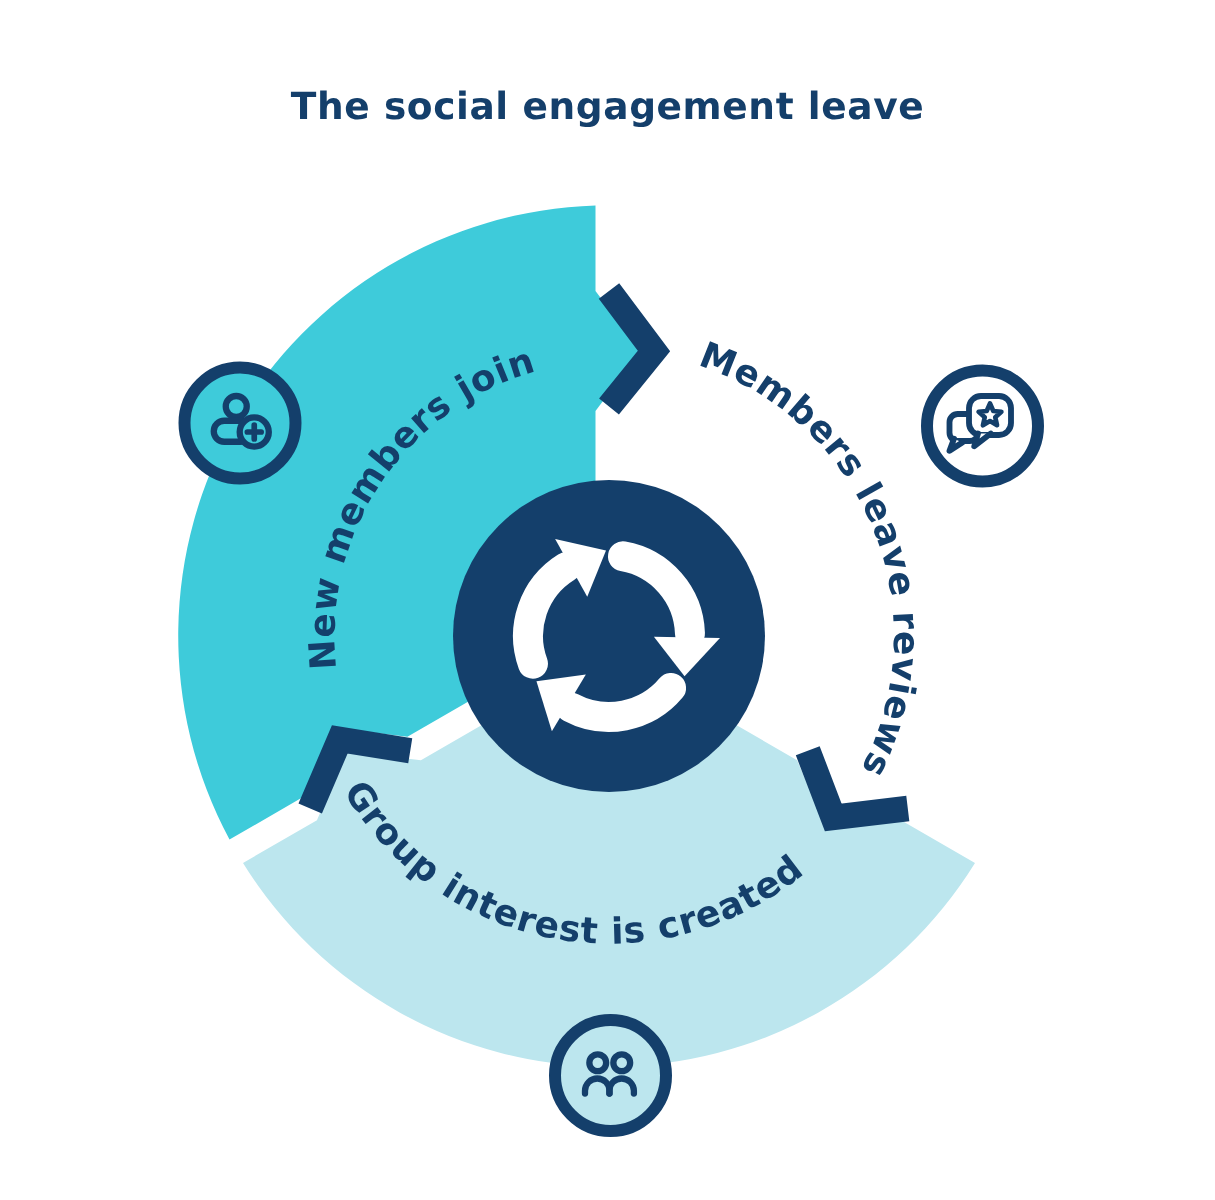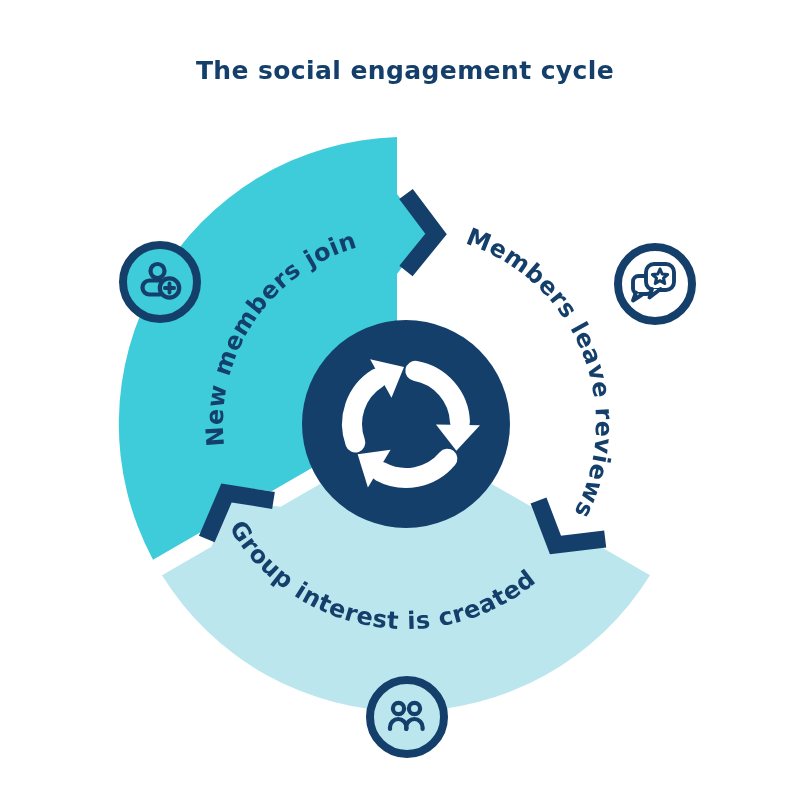--- a/index.html
+++ b/index.html
@@ -21,21 +21,21 @@
   .icon *{stroke:var(--navy);stroke-width:4.2;fill:none;stroke-linecap:round;stroke-linejoin:round;}
   .icon .bub{fill:#ffffff;stroke-width:3.9;}
   .icon .star{stroke-width:3.1;}
   .icon .thin{stroke-width:3.8;}
 </style>
 </head>
 <body>
 
 <div class="stage">
 
-  <h1 class="title">The social engagement cycle</h1>
+  <h1 class="title">The social engagement leave</h1>
 
   <svg class="diagram" width="810" height="800" viewBox="0 0 810 800" xmlns="http://www.w3.org/2000/svg">
 
     <defs>
       <path id="textarc-0" d="M 232.0,480.6 A 183 183 0 0 1 393.2,241.4"></path>
       <path id="textarc-1" d="M 458.4,241.4 A 190 190 0 0 1 570.5,519.0"></path>
       <path id="textarc-2" d="M 218.7,507.4 A 205 205 0 0 0 553.5,566.4"></path>
     </defs>
 
     <g>

